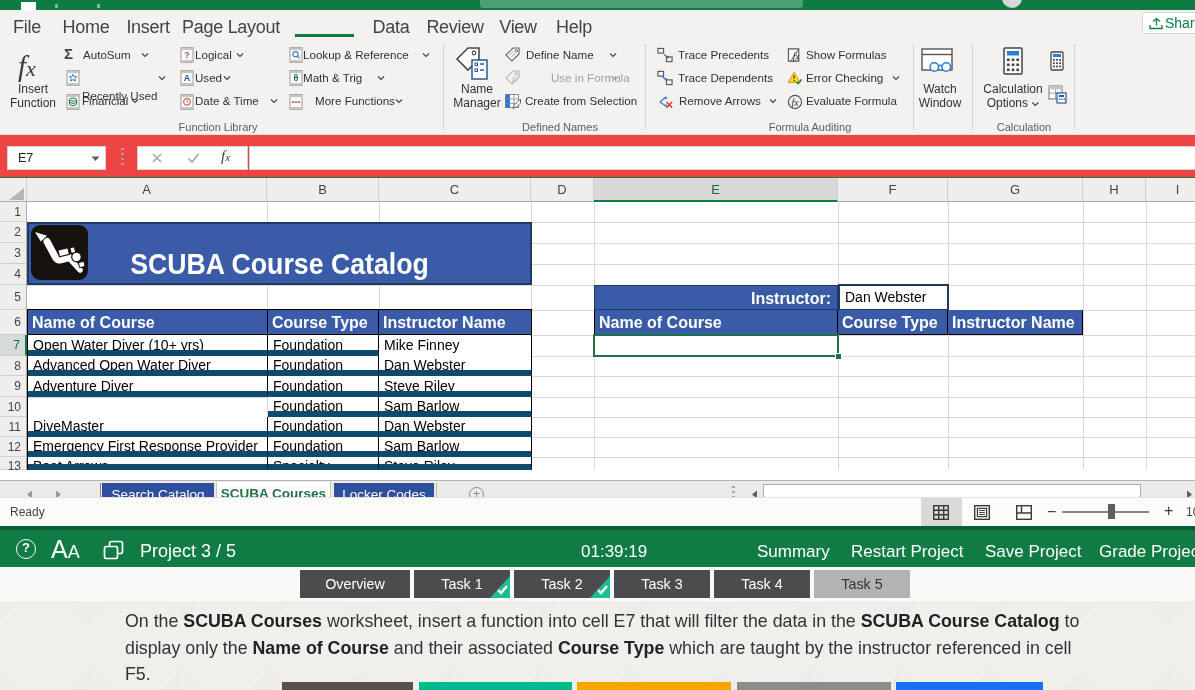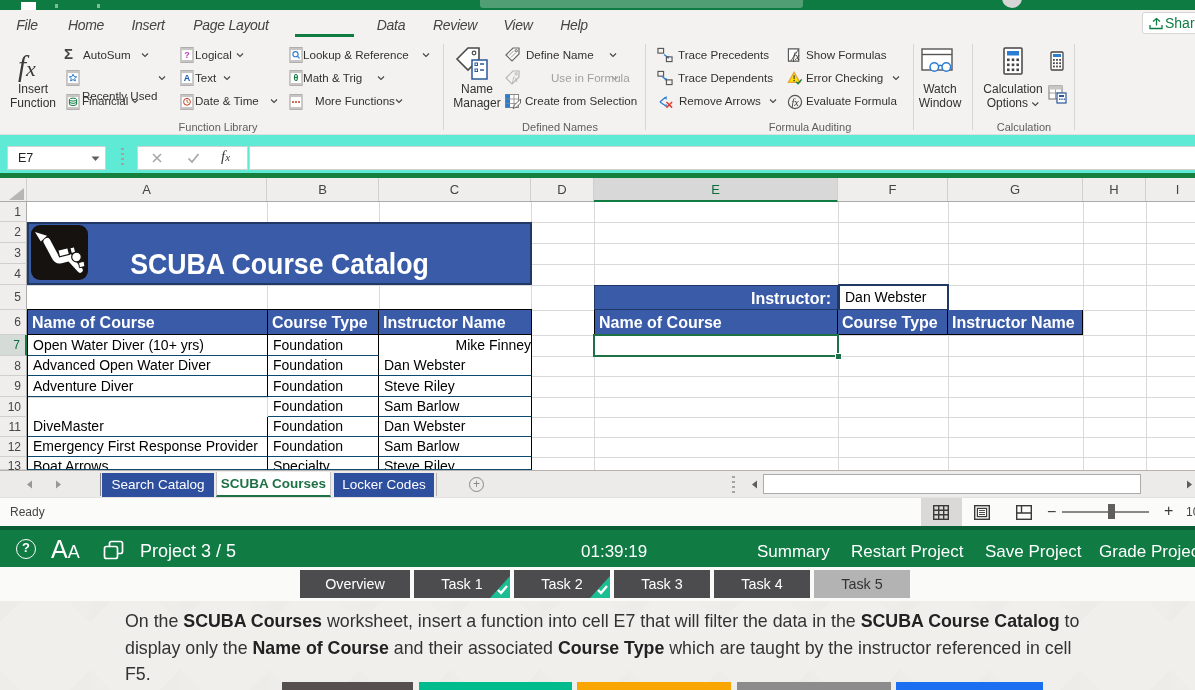--- a/index.html
+++ b/index.html
@@ -3,48 +3,48 @@
 *{margin:0;padding:0;box-sizing:border-box;}
 html,body{width:1195px;height:690px;overflow:hidden;}
 body{font-family:"Liberation Sans",sans-serif;position:relative;background:#fff;-webkit-font-smoothing:antialiased;}
 .a{position:absolute;}
 
 #titlebar{left:0;top:0;width:1195px;height:10px;background:#0e7c42;}
 #srch{left:480px;top:0;width:323px;height:8px;background:#4f9e74;border-radius:0 0 3px 3px;}
 #avat{left:1002px;top:-12px;width:20px;height:20px;border-radius:50%;background:#d6d6d6;}
 
 #tabrow{left:0;top:10px;width:1195px;height:28px;background:#f3f2f1;}
-.rtab{position:absolute;top:7px;height:20px;font-size:14px;letter-spacing:-0.3px;color:#444;white-space:nowrap;transform:translateX(-50%);font-style:italic;}
+.rtab{position:absolute;top:7px;height:20px;font-size:18px;letter-spacing:-0.3px;color:#444;white-space:nowrap;transform:translateX(-50%);}
 #ftab{font-weight:700;color:#333;}
 #funder{left:295px;top:34px;width:59px;height:3px;background:#107c41;}
 #sharebtn{left:1142px;top:12px;width:60px;height:22px;background:#fff;border:1px solid #d8d6d4;border-radius:3px;color:#0e7c42;font-size:14px;line-height:20px;padding-left:22px;}
 
 #ribbon{left:0;top:38px;width:1195px;height:97px;background:#f3f2f1;border-bottom:1px solid #e1dfdd;}
 .sep{position:absolute;top:6px;width:1px;height:86px;background:#d8d6d4;}
 .glabel{position:absolute;top:83px;font-size:11px;color:#605e5c;white-space:nowrap;transform:translateX(-50%);}
 .rbt{position:absolute;font-size:11.6px;color:#323130;white-space:nowrap;}
 .rbt2{position:absolute;font-size:12px;color:#323130;white-space:nowrap;transform:translateX(-50%);text-align:center;}
 .ric{position:absolute;width:16px;height:16px;}
 .chev{position:absolute;width:8px;height:5px;}
 .gray{color:#a19f9d;margin-left:25px;}
 
-#fbar{left:0;top:135px;width:1195px;height:43px;background:#5eead4;border-bottom:5px solid #15803d;}
+#fbar{left:0;top:135px;width:1195px;height:43px;background:#ef4444;border-bottom:1px solid #15803d;}
 .fbox{position:absolute;top:11px;height:24px;background:#fff;border:1px solid #d4d2d0;}
 
 #colh{left:0;top:178px;width:1195px;height:24px;background:#efeeed;border-bottom:1px solid #ababab;}
 .colcell{position:absolute;top:0;height:23px;border-right:1px solid #d0cece;color:#444;font-size:13px;text-align:center;line-height:24px;}
 
 #grid{left:0;top:202px;width:1195px;height:268px;background:#fff;overflow:hidden;}
 .vline{position:absolute;top:0;width:1px;height:268px;background:#d9d9d9;}
 .hline{position:absolute;left:27px;width:1168px;height:1px;background:#d9d9d9;}
 .rowh{position:absolute;left:0;width:27px;background:#efeeed;border-right:1px solid #ababab;border-bottom:1px solid #d0cece;font-size:12px;color:#444;text-align:right;padding-right:5px;}
-.cell{position:absolute;font-size:14px;color:#000;padding-left:5px;white-space:nowrap;overflow:hidden;background:#fff;border-right:1px solid #000;border-bottom:1px solid #0c4a6e;}
+.cell{position:absolute;font-size:14px;color:#000;padding-left:5px;white-space:nowrap;overflow:hidden;background:#fff;border-right:1px solid #000;border-bottom:6px solid #0c4a6e;}
 .bluehead{position:absolute;background:#3a5ca8;color:#fff;font-weight:700;font-size:16px;white-space:nowrap;border-right:1px solid #000;border-bottom:1px solid #000;padding-left:19px;}
 
-#shbar{left:0;top:470px;width:1195px;height:27px;background:#ecebea;border-top:1px solid #b5b2b0;}
+#shbar{left:0;top:480px;width:1195px;height:27px;background:#ecebea;border-top:1px solid #b5b2b0;}
 .shtab{position:absolute;top:2px;height:24px;background:#2e4f9e;color:#fff;font-size:13.5px;text-align:center;}
 
 #stbar{left:0;top:497px;width:1195px;height:29px;background:#fbfbfa;border-top:1px solid #e3e1df;}
 
 #gbar{left:0;top:526px;width:1195px;height:41px;background:#107c44;border-top:4px solid #0a5e33;}
 .glink{position:absolute;top:12px;color:#fff;font-size:17px;white-space:nowrap;}
 
 #taskrow{left:0;top:567px;width:1195px;height:34px;background:#fafaf9;}
 .ttab{position:absolute;top:3px;height:28px;background:#4c4c4e;color:#fff;font-size:14.3px;text-align:center;line-height:28px;overflow:hidden;}
 
@@ -123,21 +123,21 @@
   <span class="rbt" style="left:195px;top:10px;">Logical</span>
   <svg class="chev" style="left:236px;top:15px;" viewBox="0 0 8 5">
       <path d="M1 0.5 L4 3.5 L7 0.5" stroke="#444" fill="none" stroke-width="1.1"></path>
     </svg>
   <svg class="ric" style="left:179px;top:32px;" width="13" height="16" viewBox="0 0 13 16">
       <rect x="0.5" y="0.5" width="12" height="15" fill="#fff" stroke="#9a9896"></rect>
       <rect x="0.5" y="0.5" width="12" height="2.6" fill="#c8c6c4"></rect>
       <rect x="0.5" y="13" width="12" height="2.5" fill="#c8c6c4"></rect>
       <text x="6.5" y="11" font-size="9" font-weight="bold" fill="#185abd" text-anchor="middle" font-family="Liberation Sans">A</text>
     </svg>
-  <span class="rbt" style="left:195px;top:33px;">Text</span>
+  <span class="rbt" style="left:195px;top:33px;">Used</span>
   <svg class="chev" style="left:223px;top:38px;" viewBox="0 0 8 5">
       <path d="M1 0.5 L4 3.5 L7 0.5" stroke="#444" fill="none" stroke-width="1.1"></path>
     </svg>
   <svg class="ric" style="left:179px;top:56px;" width="13" height="16" viewBox="0 0 13 16">
       <rect x="0.5" y="0.5" width="12" height="15" fill="#fff" stroke="#9a9896"></rect>
       <rect x="0.5" y="0.5" width="12" height="2.6" fill="#c8c6c4"></rect>
       <rect x="0.5" y="13" width="12" height="2.5" fill="#c8c6c4"></rect>
       <circle cx="6.5" cy="7.8" r="3.4" fill="none" stroke="#c43e1c"></circle>
       <path d="M6.5 5.8 V7.8 L8 8.8" fill="none" stroke="#c43e1c" stroke-width="0.9"></path>
     </svg>
@@ -408,21 +408,21 @@
     <div class="a" style="left:0;top:23px;width:501px;text-align:center;color:#fff;font-weight:700;font-size:30px;letter-spacing:0;white-space:nowrap;transform:scaleX(0.89);">SCUBA Course Catalog</div>
   </div>
 
   <div class="a" style="left:27px;top:107px;width:1px;height:161px;background:#000;"></div>
   <div class="a" style="left:27px;top:107px;width:505px;height:1px;background:#000;"></div>
   <div class="bluehead" style="left:28px;top:108px;width:240px;height:25px;line-height:25px;padding-left:4px;">Name of Course</div>
   <div class="bluehead" style="left:268px;top:108px;width:111px;height:25px;line-height:25px;padding-left:4px;">Course Type</div>
   <div class="bluehead" style="left:379px;top:108px;width:153px;height:25px;line-height:25px;padding-left:4px;">Instructor Name</div>
   <div class="cell" style="left:28px;top:133px;width:240px;height:21px;line-height:20px;">Open Water Diver (10+ yrs)</div>
   <div class="cell" style="left:268px;top:133px;width:111px;height:21px;line-height:20px;">Foundation</div>
-  <div class="cell" style="left:379px;top:133px;width:153px;height:32px;line-height:20px;text-align:right;">Mike Finney</div>
+  <div class="cell" style="left:379px;top:133px;width:153px;height:32px;line-height:20px;">Mike Finney</div>
   <div class="cell" style="left:28px;top:154px;width:240px;height:20px;line-height:19px;">Advanced Open Water Diver</div>
   <div class="cell" style="left:268px;top:154px;width:111px;height:20px;line-height:19px;">Foundation</div>
   <div class="cell" style="left:379px;top:154px;width:153px;height:20px;line-height:19px;">Dan Webster</div>
   <div class="cell" style="left:28px;top:174px;width:240px;height:21px;line-height:20px;">Adventure Diver</div>
   <div class="cell" style="left:268px;top:174px;width:111px;height:21px;line-height:20px;">Foundation</div>
   <div class="cell" style="left:379px;top:174px;width:153px;height:21px;line-height:20px;">Steve Riley</div>
   <div class="cell" style="left:268px;top:195px;width:111px;height:20px;line-height:19px;">Foundation</div>
   <div class="cell" style="left:379px;top:195px;width:153px;height:20px;line-height:19px;">Sam Barlow</div>
   <div class="cell" style="left:28px;top:215px;width:240px;height:20px;line-height:19px;">DiveMaster</div>
   <div class="cell" style="left:268px;top:215px;width:111px;height:20px;line-height:19px;">Foundation</div>

